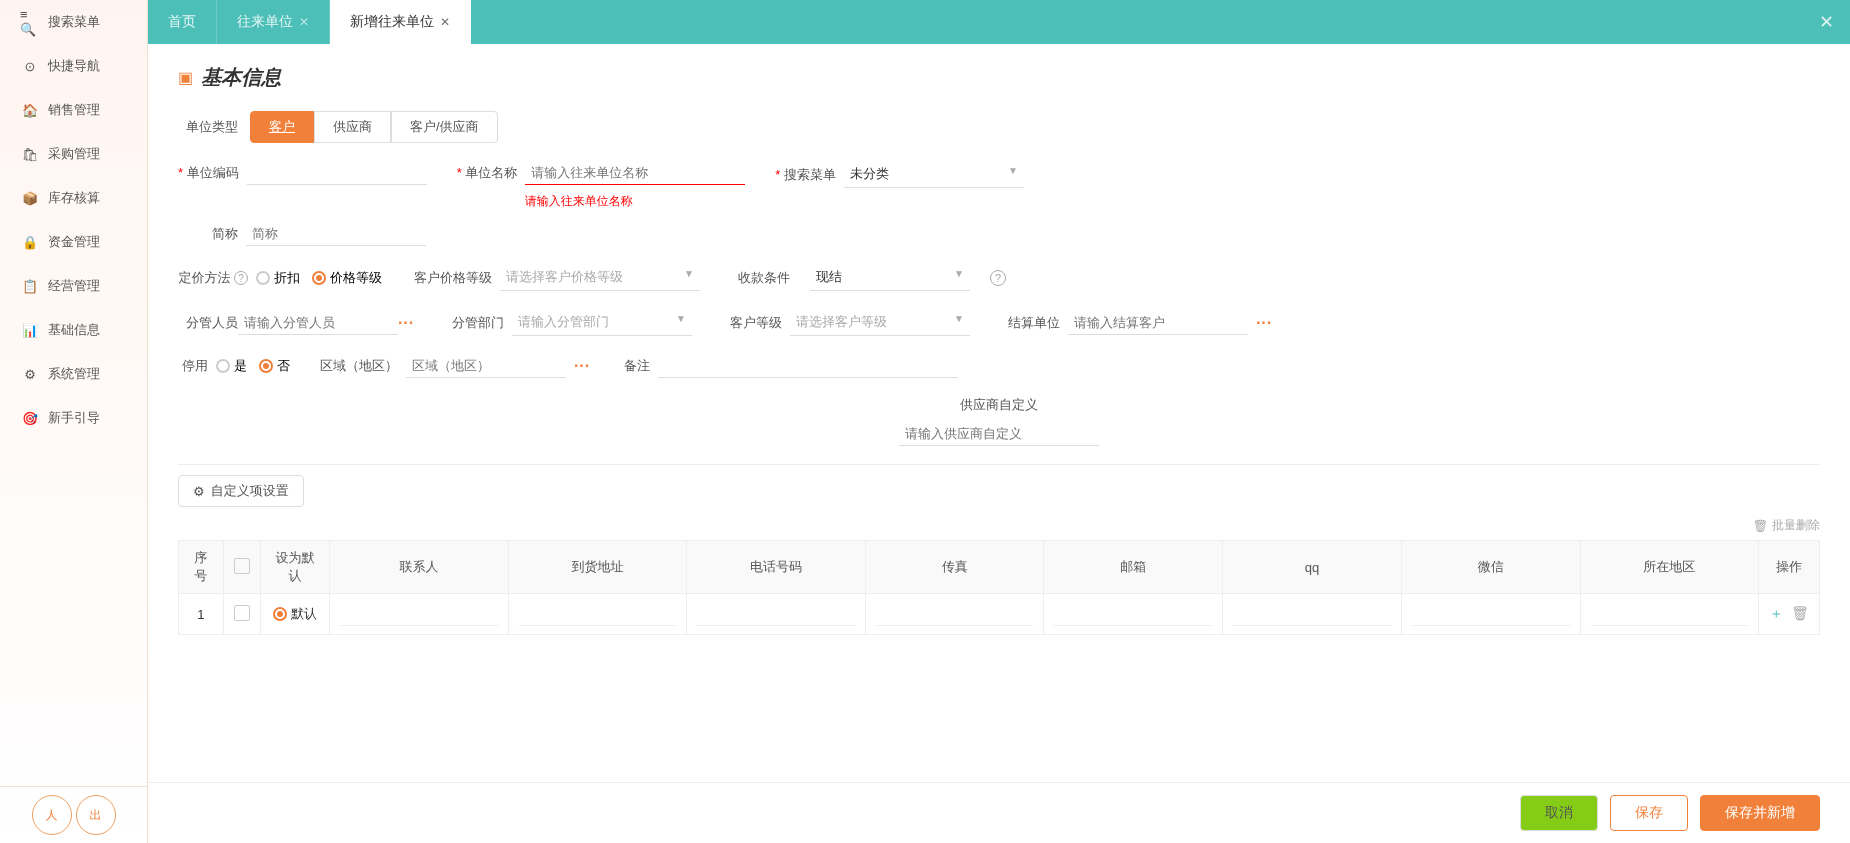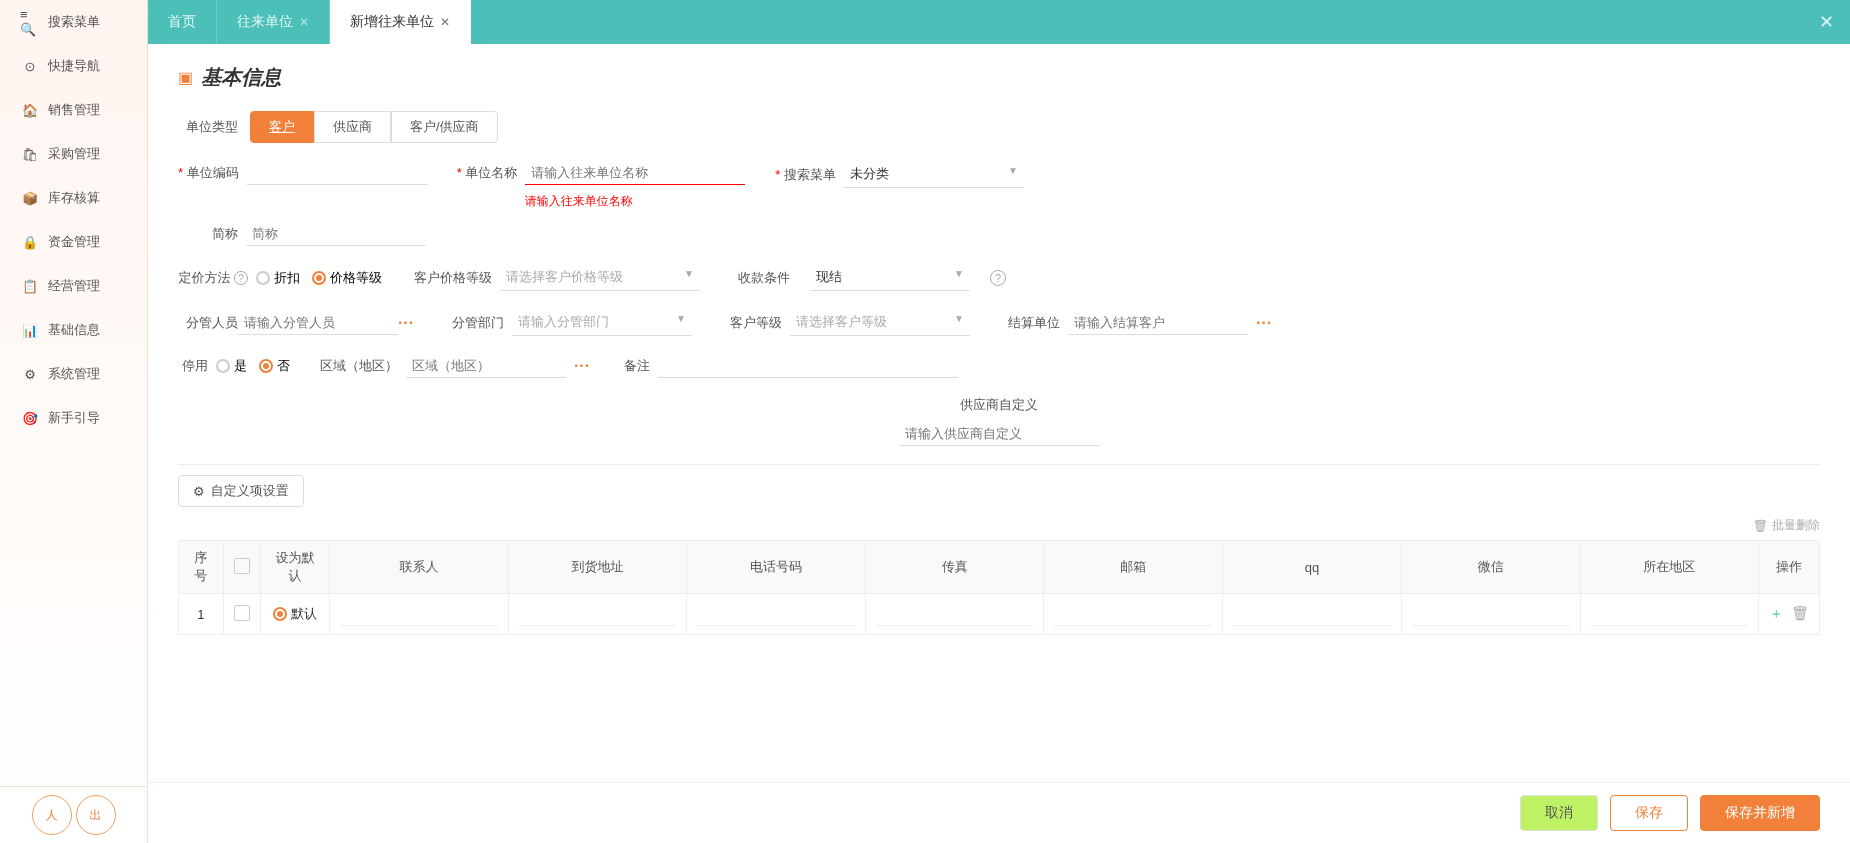--- a/index.html
+++ b/index.html
@@ -273,21 +273,21 @@
       flex-shrink: 0;
     }
     .btn {
       padding: 8px 24px;
       border-radius: 4px;
       font-size: 14px;
       cursor: pointer;
       border: 1px solid #ddd;
     }
     .btn-default {
-      background: #bef264;
+      background: #84cc16;
       color: #555;
     }
     .btn-primary {
       background: white;
       color: #f0803a;
       border-color: #f0803a;
     }
     .btn-orange {
       background: #f0803a;
       color: white;

